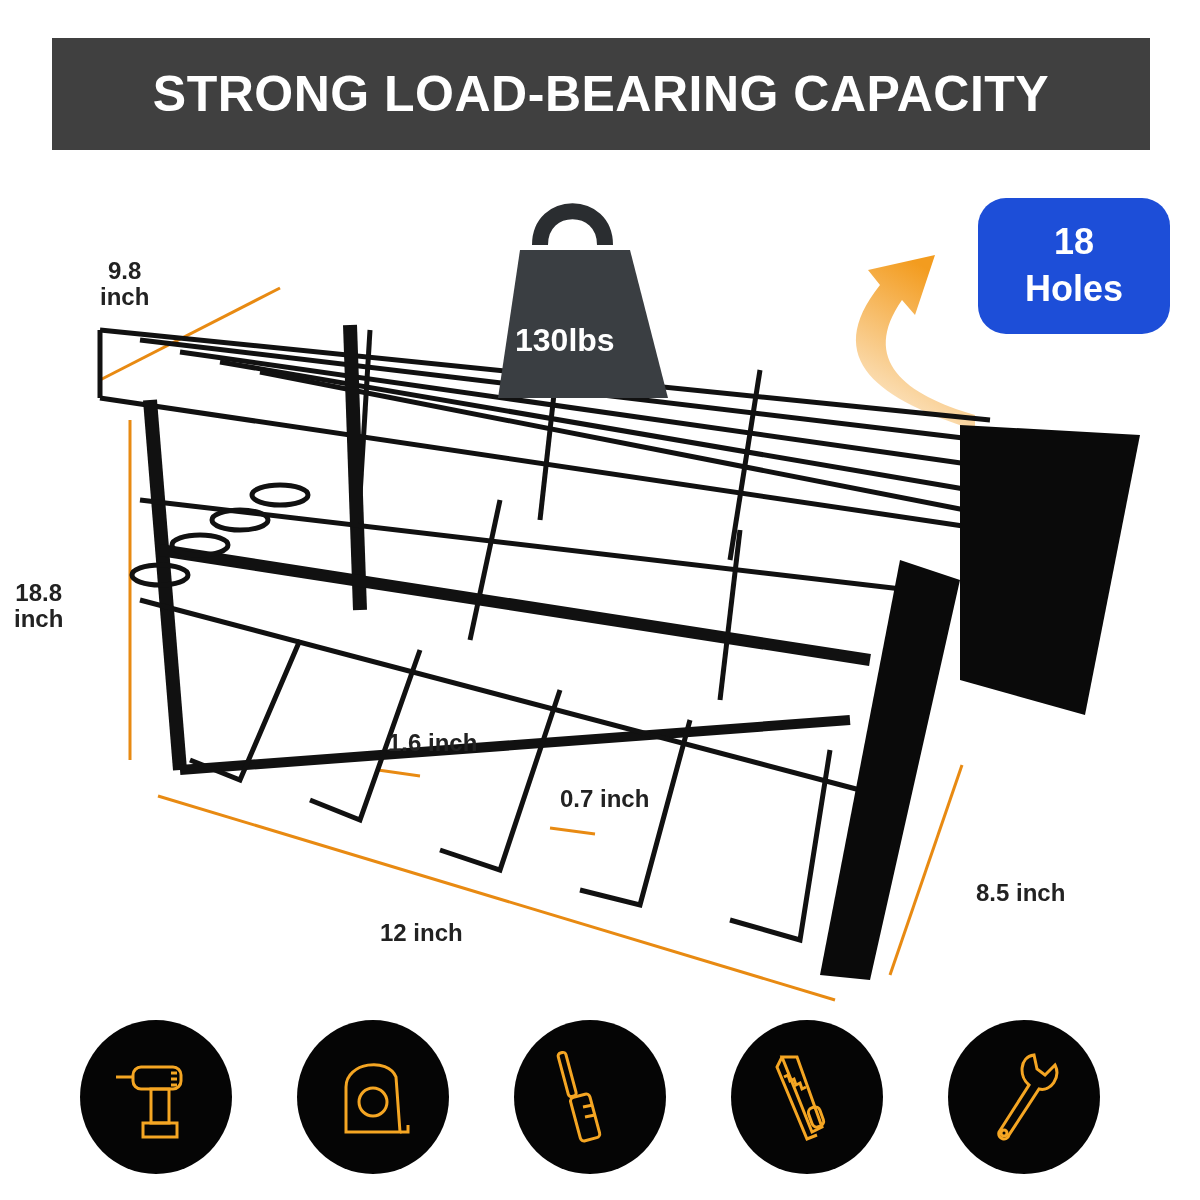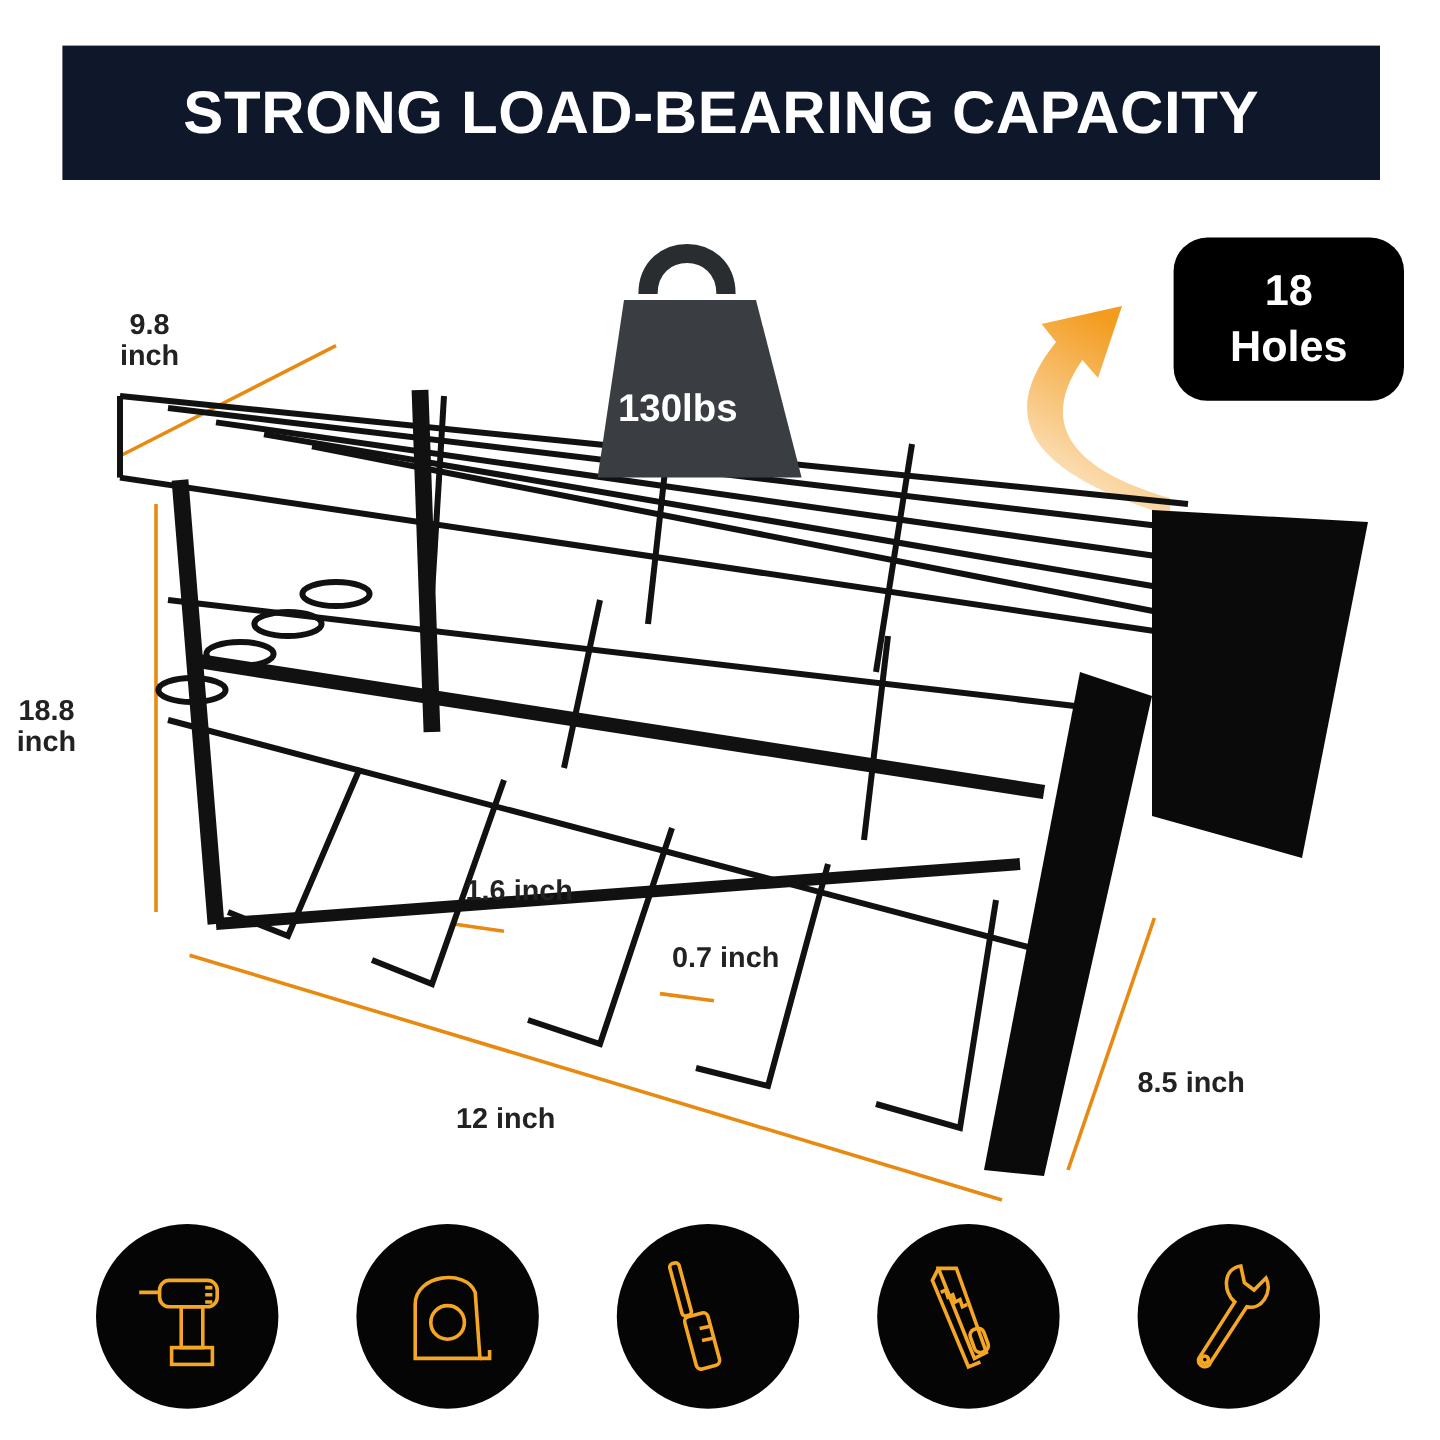--- a/index.html
+++ b/index.html
@@ -1,19 +1,19 @@
 <!DOCTYPE html>
 <html><head>
 <meta charset="utf-8">
 <style>
   html,body{margin:0;padding:0;background:#fff;}
   body{width:1200px;height:1200px;position:relative;overflow:hidden;font-family:"Liberation Sans",sans-serif;}
-  .banner{position:absolute;left:52px;top:38px;width:1098px;height:112px;background:#0f172a;display:flex;align-items:center;justify-content:center;text-align:center;}
+  .banner{position:absolute;left:52px;top:38px;width:1098px;height:112px;background:#404040;display:flex;align-items:center;justify-content:center;text-align:center;}
   .banner span{color:#fff;font-weight:bold;font-size:50px;letter-spacing:0.5px;}
-  .holes{position:absolute;left:978px;top:198px;width:192px;height:136px;background:#000000;border-radius:28px;display:flex;flex-direction:column;align-items:center;justify-content:center;color:#fff;font-weight:bold;font-size:36px;line-height:1.3;}
+  .holes{position:absolute;left:978px;top:198px;width:192px;height:136px;background:#1d4ed8;border-radius:28px;display:flex;flex-direction:column;align-items:center;justify-content:center;color:#fff;font-weight:bold;font-size:36px;line-height:1.3;}
   .lbl{position:absolute;font-weight:bold;color:#222;font-size:24px;text-align:center;line-height:1.1;}
   .weight-label{position:absolute;left:515px;top:322px;color:#fff;font-weight:bold;font-size:32px;}
   .icons{position:absolute;left:80px;top:1020px;width:1020px;height:154px;display:flex;justify-content:space-between;}
   .icon{width:152px;height:154px;border-radius:50%;background:#050505;display:flex;align-items:center;justify-content:center;}
   svg.rack{position:absolute;left:0;top:0;}
 </style>
 </head>
 <body>
 
 <div class="banner">
@@ -91,21 +91,21 @@
   <div>9.8</div>
   <div>inch</div>
 </div>
 <div class="lbl" style="left:14px;top:580px;">
   <div>18.8</div>
   <div>inch</div>
 </div>
 <div class="lbl" style="left:388px;top:730px;">1.6 inch</div>
 <div class="lbl" style="left:560px;top:786px;">0.7 inch</div>
 <div class="lbl" style="left:380px;top:920px;">12 inch</div>
-<div class="lbl" style="left:948px;top:880px;margin-top:10px;">8.5 inch</div>
+<div class="lbl" style="left:976px;top:880px;">8.5 inch</div>
 
 <div class="icons">
   <div class="icon">
     <svg width="90" height="100" viewBox="0 0 90 100" fill="none" stroke="#f5a623" stroke-width="3">
         <line x1="5" y1="30" x2="22" y2="30"></line>
         <rect x="22" y="20" width="48" height="22" rx="8"></rect>
         <rect x="40" y="42" width="18" height="34"></rect>
         <rect x="32" y="76" width="34" height="14"></rect>
         <line x1="60" y1="26" x2="66" y2="26"></line>
         <line x1="60" y1="32" x2="66" y2="32"></line>

